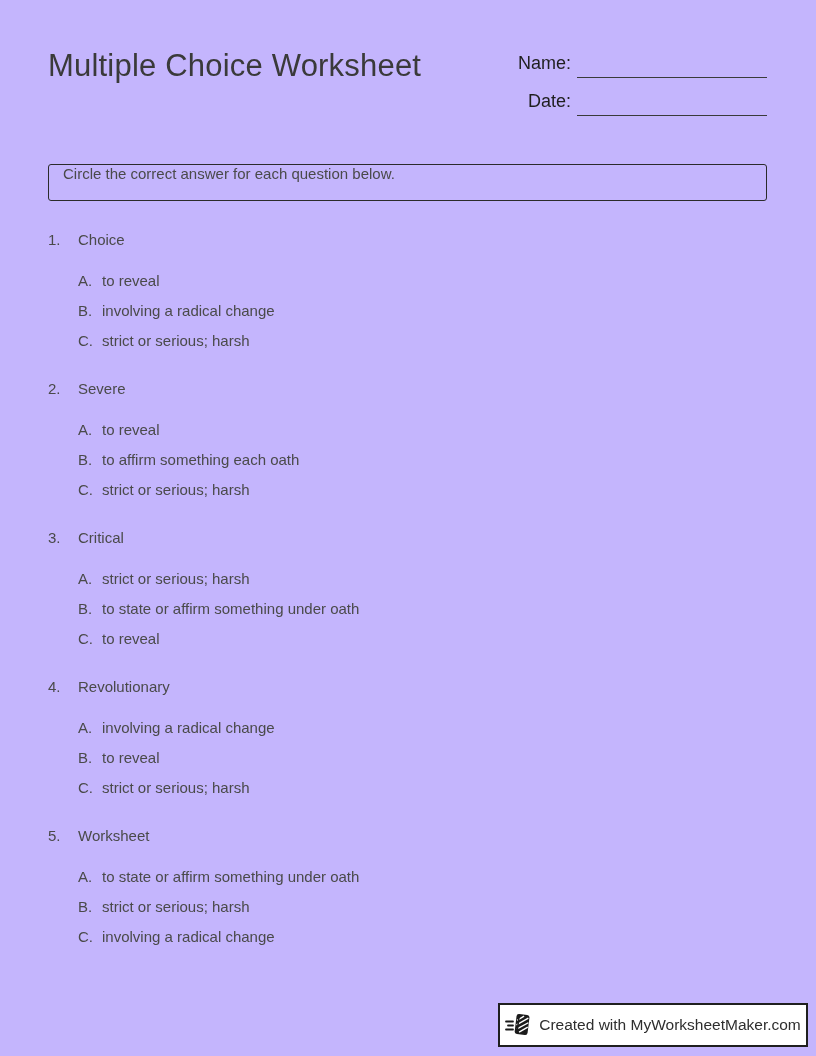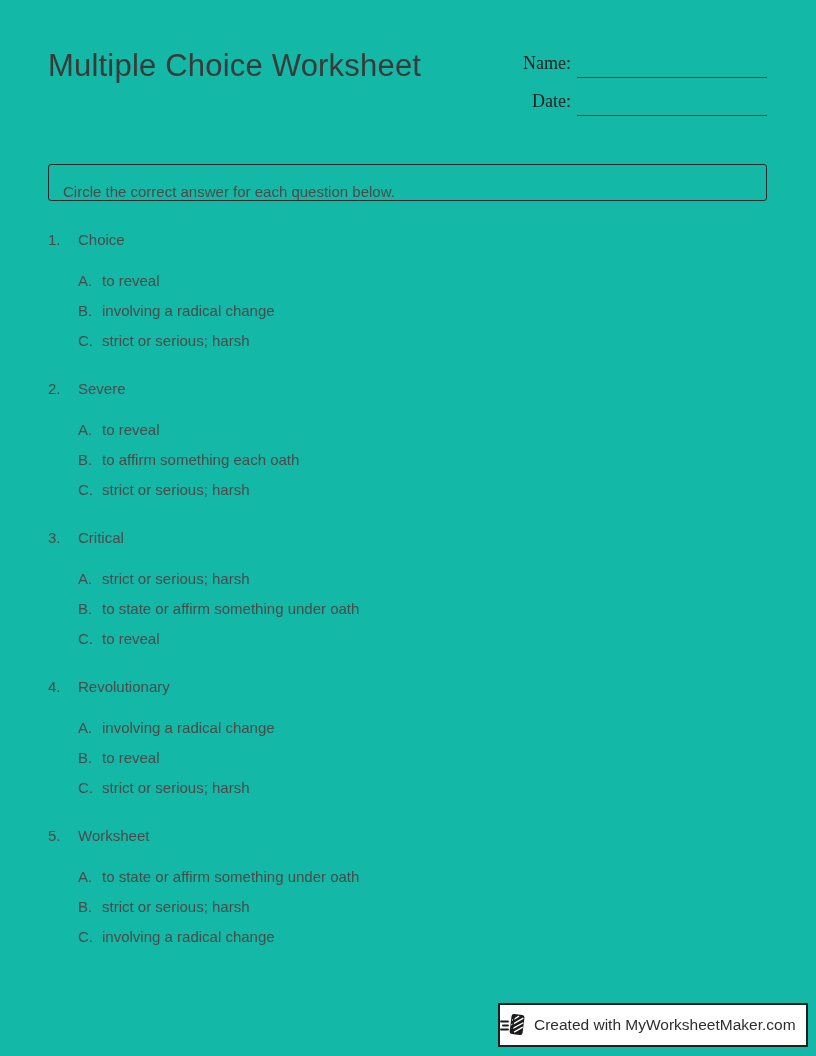--- a/index.html
+++ b/index.html
@@ -1,20 +1,20 @@
 <!DOCTYPE html>
 <html><head>
 <meta charset="utf-8">
 <style>
   html, body { margin: 0; padding: 0; background: #ffffff; }
   .page {
     position: relative;
     width: 816px;
     height: 1056px;
-    background: #14b8a6;
+    background: #c4b5fd;
     font-family: "Liberation Sans", "DejaVu Sans", sans-serif;
     overflow: hidden;
   }
 
   
   .title {
     position: absolute;
     left: 48px;
     top: 48px;
     font-size: 31px;
@@ -30,21 +30,21 @@
     width: 260px;
   }
   .field-row {
     display: flex;
     justify-content: flex-end;
     align-items: flex-end;
     height: 30px;
     margin-bottom: 8px;
   }
   .field-label {
-    font-family: Liberation Serif, serif;
+    font-family: Liberation Sans, sans-serif;
     font-size: 18px;
     color: #1f1f1f;
     padding-bottom: 4px;
   }
   .field-line {
     display: inline-block;
     width: 190px;
     height: 26px;
     margin-left: 6px;
     border-bottom: 1.6px solid #3a3a3a;
@@ -54,21 +54,21 @@
   .instruction-box {
     position: absolute;
     left: 48px;
     top: 164px;
     width: 719px;
     height: 37px;
     box-sizing: border-box;
     border: 1.6px solid #2b2b2b;
     border-radius: 3px;
     display: flex;
-    align-items: flex-end;
+    align-items: flex-start;
     padding-left: 14px;
     font-size: 15px;
     color: #4a4a4a;
   }
 
   
   .questions {
     position: absolute;
     left: 48px;
     top: 230px;
@@ -98,20 +98,21 @@
     position: absolute;
     right: 8px;
     top: 1003px;
     width: 310px;
     height: 44px;
     box-sizing: border-box;
     border: 2px solid #1f1f1f;
     background: #ffffff;
     display: flex;
     align-items: center;
+    justify-content: center;
     gap: 8px;
     font-size: 15.5px;
     color: #2e2e2e;
   }
   .credit-box svg { display: block; }
 </style>
 </head>
 <body>
 
 <div class="page">

